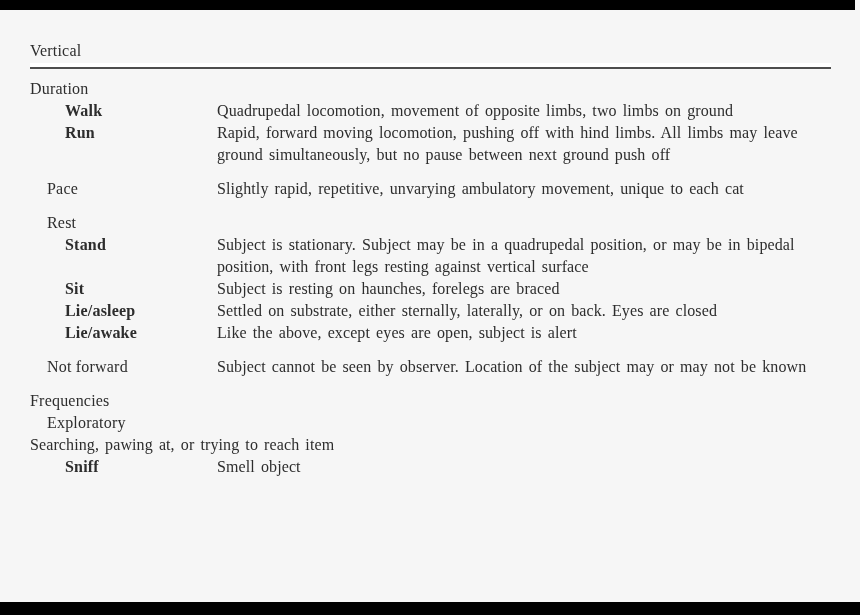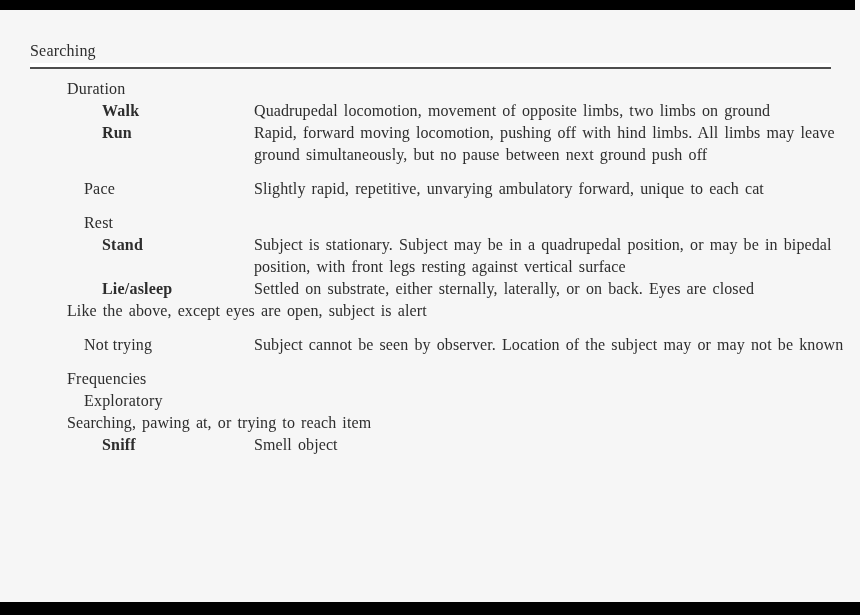--- a/index.html
+++ b/index.html
@@ -45,21 +45,20 @@
   }
   .rule {
     margin-top: 1px;
     width: 801px;
     height: 0;
     border-top: 4px solid #ffffff;
     border-bottom: 2px solid #4d4d4d;
   }
   .rows {
     margin-top: 9px;
-    margin-left: 37px;
   }
   .row {
     display: flex;
     font-size: 16px;
     line-height: 22px;
   }
   .row.spaced {
     margin-top: 12px;
     align-items: flex-end;
   }
@@ -77,59 +76,64 @@
     word-spacing: 2px;
     letter-spacing: 0.1px;
   }
 </style>
 </head>
 <body>
 
 <div class="top-bar"></div>
 
 <div class="content">
-  <div class="col-header">Searching</div>
+  <div class="col-header">Vertical</div>
   <div class="rule"></div>
   <div class="rows">
       <div class="row level-0">
         <div class="term">Duration</div>
         <div class="desc"></div>
       </div>
       <div class="row level-1">
         <div class="desc"></div>
       </div>
       <div class="row level-2">
         <div class="term">Walk</div>
         <div class="desc">Quadrupedal locomotion, movement of opposite limbs, two limbs on ground</div>
       </div>
       <div class="row level-2">
         <div class="term">Run</div>
         <div class="desc">Rapid, forward moving locomotion, pushing off with hind limbs. All limbs may leave ground simultaneously, but no pause between next ground push off</div>
       </div>
       <div class="row level-1 spaced">
         <div class="term">Pace</div>
-        <div class="desc">Slightly rapid, repetitive, unvarying ambulatory forward, unique to each cat</div>
+        <div class="desc">Slightly rapid, repetitive, unvarying ambulatory movement, unique to each cat</div>
       </div>
       <div class="row level-1 spaced">
         <div class="term">Rest</div>
         <div class="desc"></div>
       </div>
       <div class="row level-2">
         <div class="term">Stand</div>
         <div class="desc">Subject is stationary. Subject may be in a quadrupedal position, or may be in bipedal position, with front legs resting against vertical surface</div>
       </div>
       <div class="row level-2">
+        <div class="term">Sit</div>
+        <div class="desc">Subject is resting on haunches, forelegs are braced</div>
+      </div>
+      <div class="row level-2">
         <div class="term">Lie/asleep</div>
         <div class="desc">Settled on substrate, either sternally, laterally, or on back. Eyes are closed</div>
       </div>
       <div class="row level-2">
+        <div class="term">Lie/awake</div>
         <div class="desc">Like the above, except eyes are open, subject is alert</div>
       </div>
       <div class="row level-1 spaced">
-        <div class="term">Not trying</div>
+        <div class="term">Not forward</div>
         <div class="desc">Subject cannot be seen by observer. Location of the subject may or may not be known</div>
       </div>
       <div class="row level-0 spaced">
         <div class="term">Frequencies</div>
         <div class="desc"></div>
       </div>
       <div class="row level-1">
         <div class="term">Exploratory</div>
         <div class="desc"></div>
       </div>

